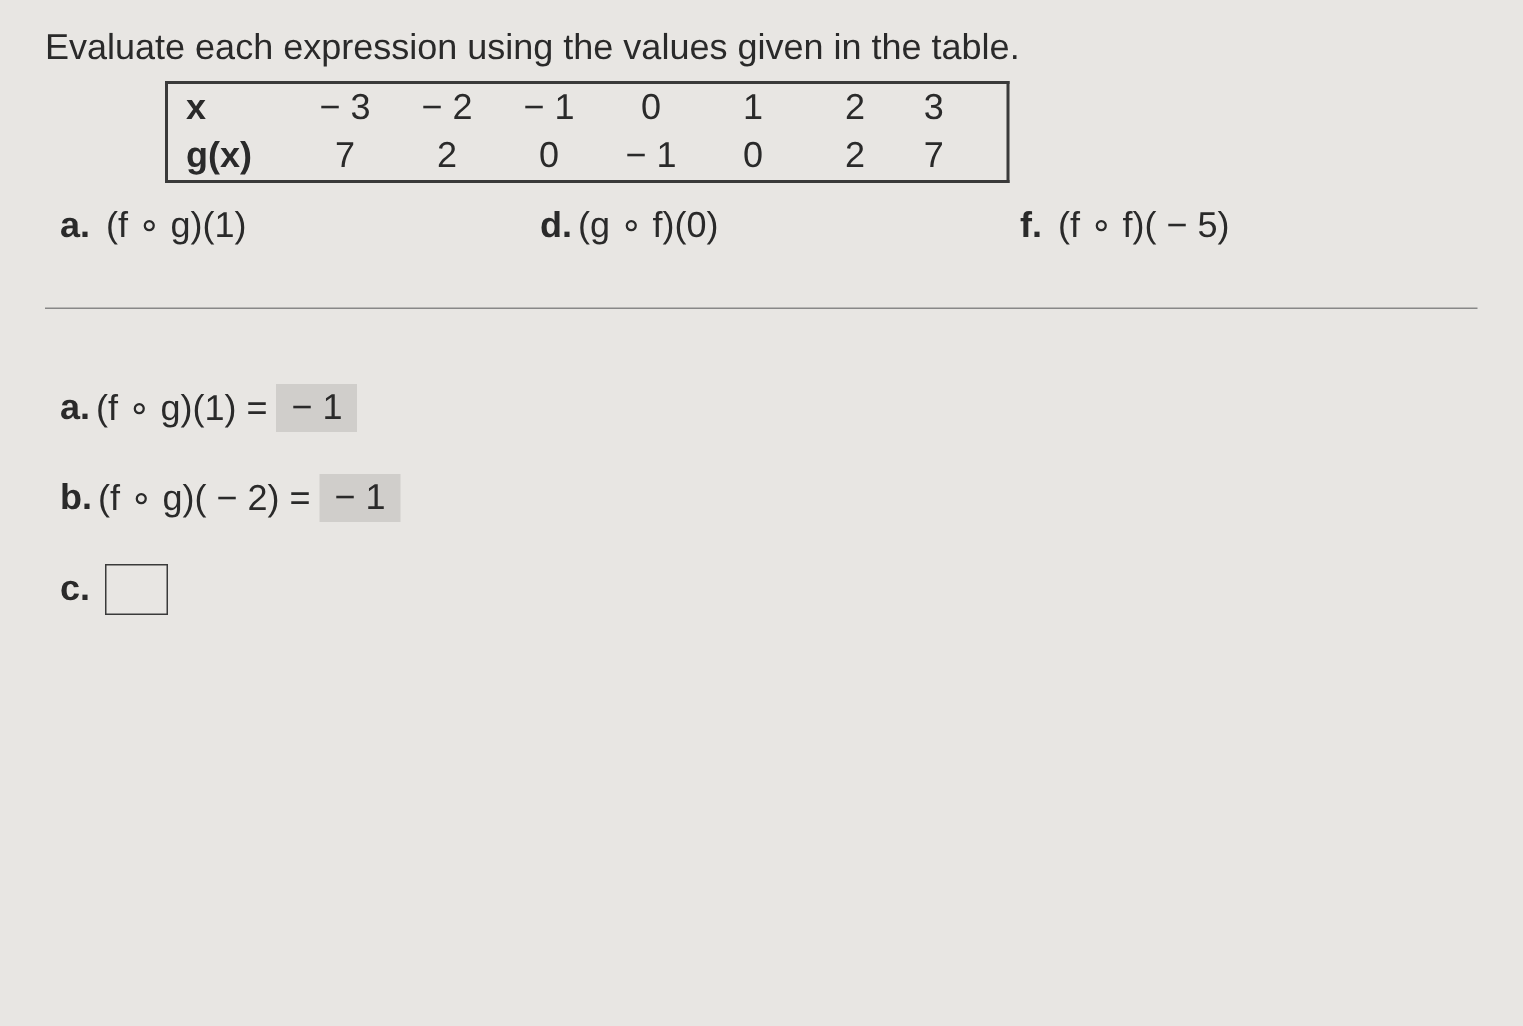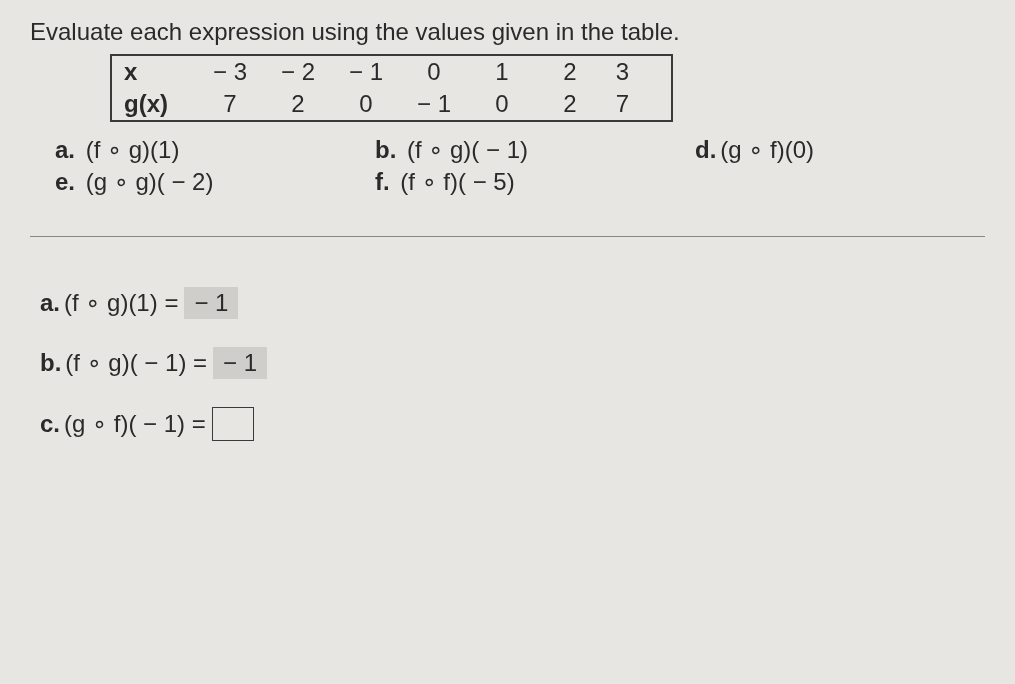--- a/index.html
+++ b/index.html
@@ -48,23 +48,23 @@
       border-bottom: 2px solid #3a3a3a;
       margin-left: 33px;
     }
     table td:last-child {
       padding-right: 40px;
       border-right: 2px solid #3a3a3a;
     }
     .questions {
       display: grid;
       grid-template-columns: 320px 320px auto;
-      row-gap: 4px;
+      row-gap: 16px;
       margin-bottom: 40px;
-      margin-left: 25px;
+      margin-left: 10px;
     }
     .qlabel {
       font-weight: bold;
       margin-right: 4px;
     }
     hr {
       border: none;
       border-top: 1px solid #888;
       margin: 40px 0 50px 0;
     }
@@ -121,47 +121,38 @@
   </tbody>
     </table>
 </div>
 
 <div class="questions">
   <div>
     <span class="qlabel">a.</span>
     <span>(f ∘ g)(1)</span>
   </div>
   <div>
-    <span class="qlabel">b.</span>
-    <span>(f ∘ g)( − 1)</span>
-  </div>
-  <div>
     <span class="qlabel">d.</span><span>(g ∘ f)(0)</span>
-  </div>
-  <div>
-    <span class="qlabel">e.</span>
-    <span>(g ∘ g)( − 2)</span>
   </div>
   <div>
     <span class="qlabel">f.</span>
     <span>(f ∘ f)( − 5)</span>
   </div>
 </div>
 
 <hr>
 
 <div class="answers">
   <div class="ans-line">
     <span class="qlabel">a.</span>
     <span>(f ∘ g)(1) =</span>
     <span class="filled">− 1</span>
   </div>
   <div class="ans-line">
     <span class="qlabel">b.</span>
-    <span>(f ∘ g)( − 1) =</span>
+    <span>(f ∘ g)( − 2) =</span>
     <span class="filled">− 1</span>
   </div>
   <div class="ans-line">
     <span class="qlabel">c.</span>
-    <span>(g ∘ f)( − 1) =</span>
     <span class="blank-box"></span>
   </div>
 </div>
 
 </body></html>

